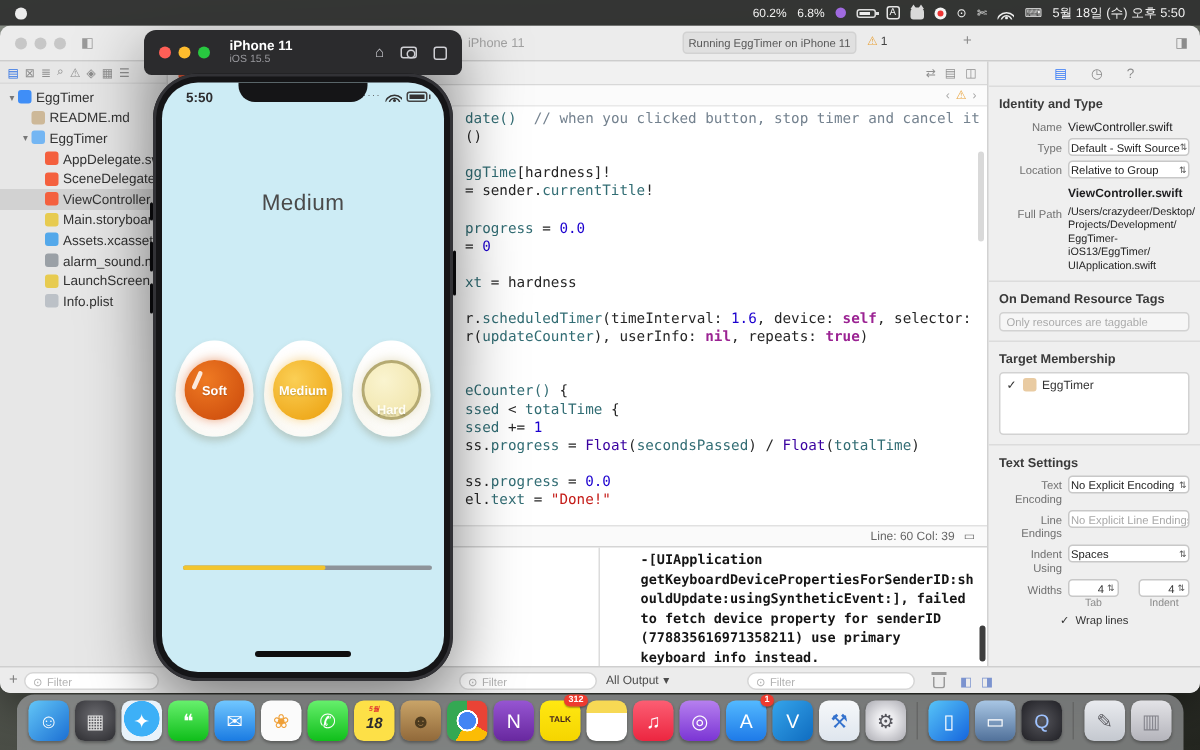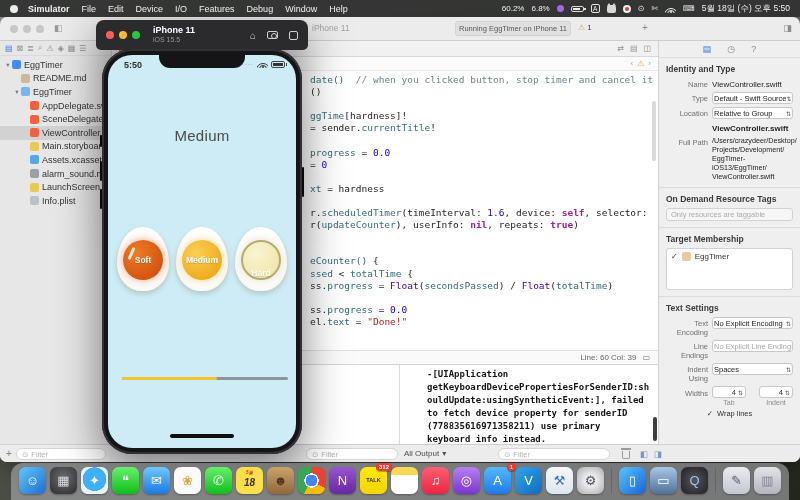--- a/index.html
+++ b/index.html
@@ -173,31 +173,20 @@
 .dicon .day{margin-top:4px;font-size:10px;font-weight:bold}
 .dbadge{position:absolute;top:-4px;right:-5px;background:#ee3b2f;color:#fff;font-size:6px;font-weight:bold;
 border-radius:7px;padding:1px 3px;min-width:6px;text-align:center;box-shadow:0 1px 1px rgba(0,0,0,.3)}
 .ddiv{width:1px;height:25px;background:rgba(80,80,80,.45);margin:0 3px;flex:0 0 auto}
 </style>
 </head>
 <body>
 
 <div class="menubar">
   <span class="apple"></span>
-  <span style="display:flex">
-      <span class="mitem b">Simulator</span>
-      <span class="mitem">File</span>
-      <span class="mitem">Edit</span>
-      <span class="mitem">Device</span>
-      <span class="mitem">I/O</span>
-      <span class="mitem">Features</span>
-      <span class="mitem">Debug</span>
-      <span class="mitem">Window</span>
-      <span class="mitem">Help</span>
-    </span>
   <span class="mbright">
     <span>60.2%</span>
     <span>6.8%</span>
     <span class="mb-dot" id="purpledot" style="background: rgb(160, 106, 224);"></span>
     <span class="mb-bat">
         <i></i>
       </span>
     <span class="mb-abox">A</span>
     <span class="cat"></span>
     <span class="mb-red"></span>
@@ -334,20 +323,21 @@
           <div class="cl"><span class="tok-p">= </span><span class="tok-n">0</span></div>
           <div class="cl"> </div>
           <div class="cl"><span class="tok-f">xt</span><span class="tok-p"> = hardness</span></div>
           <div class="cl"> </div>
           <div class="cl"><span class="tok-p">r.</span><span class="tok-f">scheduledTimer</span><span class="tok-p">(timeInterval: </span><span class="tok-n">1.6</span><span class="tok-p">, device: </span><span class="tok-k">self</span><span class="tok-p">, selector:</span></div>
           <div class="cl"><span class="tok-p">r(</span><span class="tok-f">updateCounter</span><span class="tok-p">), userInfo: </span><span class="tok-k">nil</span><span class="tok-p">, repeats: </span><span class="tok-k">true</span><span class="tok-p">)</span></div>
           <div class="cl"> </div>
           <div class="cl"> </div>
           <div class="cl"><span class="tok-f">eCounter()</span><span class="tok-p"> {</span></div>
           <div class="cl"><span class="tok-f">ssed</span><span class="tok-p"> &lt; </span><span class="tok-f">totalTime</span><span class="tok-p"> {</span></div>
+          <div class="cl"><span class="tok-f">ssed</span><span class="tok-p"> += </span><span class="tok-n">1</span></div>
           <div class="cl"><span class="tok-p">ss.</span><span class="tok-f">progress</span><span class="tok-p"> = </span><span class="tok-t">Float</span><span class="tok-p">(</span><span class="tok-f">secondsPassed</span><span class="tok-p">) / </span><span class="tok-t">Float</span><span class="tok-p">(</span><span class="tok-f">totalTime</span><span class="tok-p">)</span></div>
           <div class="cl"> </div>
           <div class="cl"><span class="tok-p">ss.</span><span class="tok-f">progress</span><span class="tok-p"> = </span><span class="tok-n">0.0</span></div>
           <div class="cl"><span class="tok-p">el.</span><span class="tok-f">text</span><span class="tok-p"> = </span><span class="tok-s">"Done!"</span></div>
         </div>
       <div class="statusrow">
         <span class="procic"></span>
         <span class="eggdot"></span>
         <span>EggTimer</span>
         <span class="lincol">
@@ -396,21 +386,21 @@
       </div>
       <div class="irow">
         <span class="ilab"></span>
         <span class="ival" style="font-weight:bold">ViewController.swift</span>
       </div>
       <div class="irow">
         <span class="ilab">Full Path</span>
         <span class="fullpath">/Users/crazydeer/Desktop/
 Projects/Development/
 EggTimer-iOS13/EggTimer/
-ViewController.swift</span>
+UIApplication.swift</span>
       </div>
       <div class="idiv"></div>
       <div class="isec">On Demand Resource Tags</div>
       <div class="taginput">Only resources are taggable</div>
       <div class="idiv"></div>
       <div class="isec">Target Membership</div>
       <div class="targetbox">
         <div class="trgrow">
           <span>✓</span>
           <span class="eggsq"></span>

